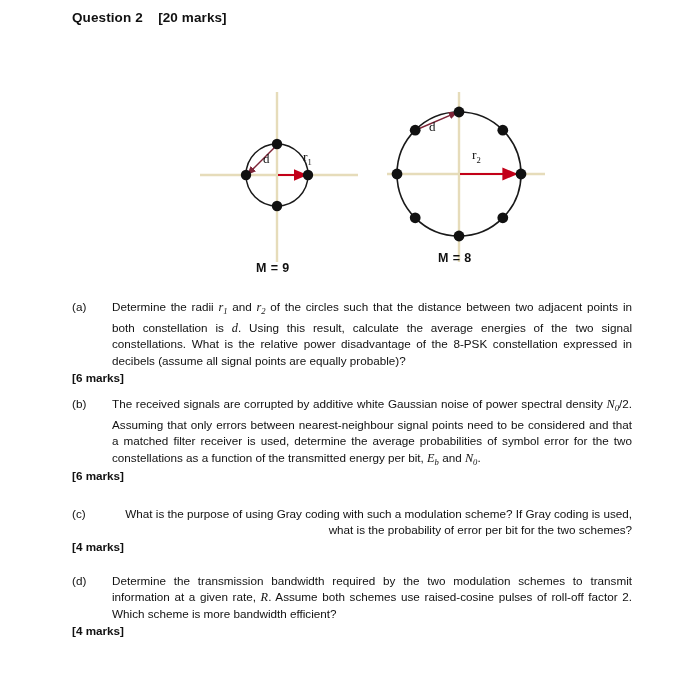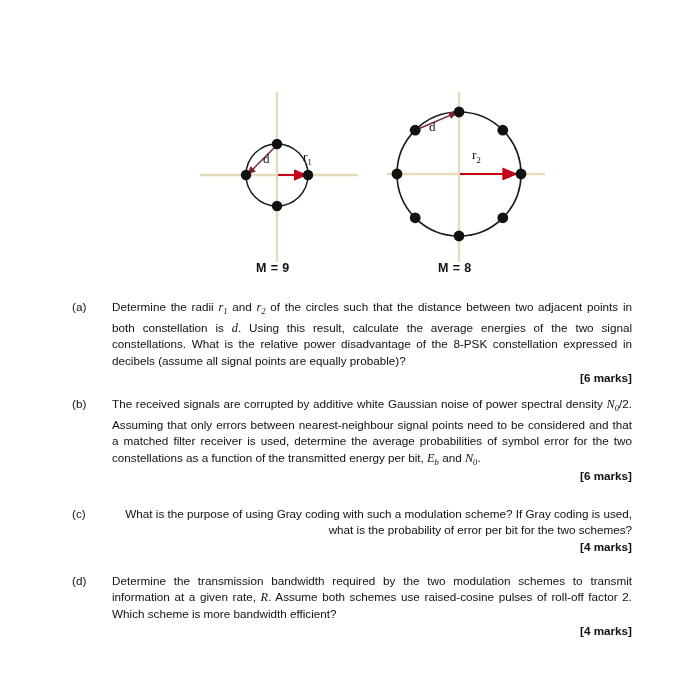--- a/index.html
+++ b/index.html
@@ -47,21 +47,21 @@
     height: 195px;
   }
   .fig-caption {
     position: absolute;
     font-size: 12.5px;
     font-weight: bold;
     letter-spacing: 0.4px;
     white-space: nowrap;
   }
   .cap-m4 { left: 256px; top: 261px; }
-  .cap-m8 { left: 438px; top: 261px; }
+  .cap-m8 { left: 438px; top: 251px; }
 
   
   .part {
     position: absolute;
     font-size: 11.7px;
     line-height: 16.4px;
     text-align: justify;
   }
   .part .lbl {
     position: absolute;
@@ -71,21 +71,21 @@
     text-align: left;
   }
   .part .txt {
     display: block;
     margin-left: 40px;
   }
   .marks {
     position: absolute;
     font-size: 11.7px;
     font-weight: bold;
-    text-align: right;
+    text-align: left;
     width: 560px;
     left: 72px;
   }
   i.mvar { font-family: "Liberation Serif", serif; font-style: italic; font-size: 12.3px; }
   sub { font-size: 8.6px; }
   .lastline { text-align: right; }
 
   
   .part-a { left: 72px; top: 299px; width: 560px; }
   .marks-a { top: 371px; }
@@ -94,20 +94,21 @@
   .part-c { left: 72px; top: 506px; width: 560px; }
   .marks-c { top: 540px; }
   .part-d { left: 72px; top: 573px; width: 560px; }
   .marks-d { top: 624px; }
 </style>
 </head>
 <body>
 
 <div class="page">
 
+  <div class="q-title">Question 2    [20 marks]</div>
 
 
   <div class="figure-area">
     <svg width="700" height="205" viewBox="0 0 700 205" style="position:absolute;left:0;top:0;">
       <defs>
         <marker id="arrowRed" markerWidth="7" markerHeight="6" refX="6.2" refY="3" orient="auto">
           <path d="M0,0 L7,3 L0,6 z" fill="#c20019"></path>
         </marker>
         <marker id="arrowMaroon" markerWidth="6" markerHeight="5" refX="5.4" refY="2.5" orient="auto">
           <path d="M0,0 L6,2.5 L0,5 z" fill="#7d2437"></path>

